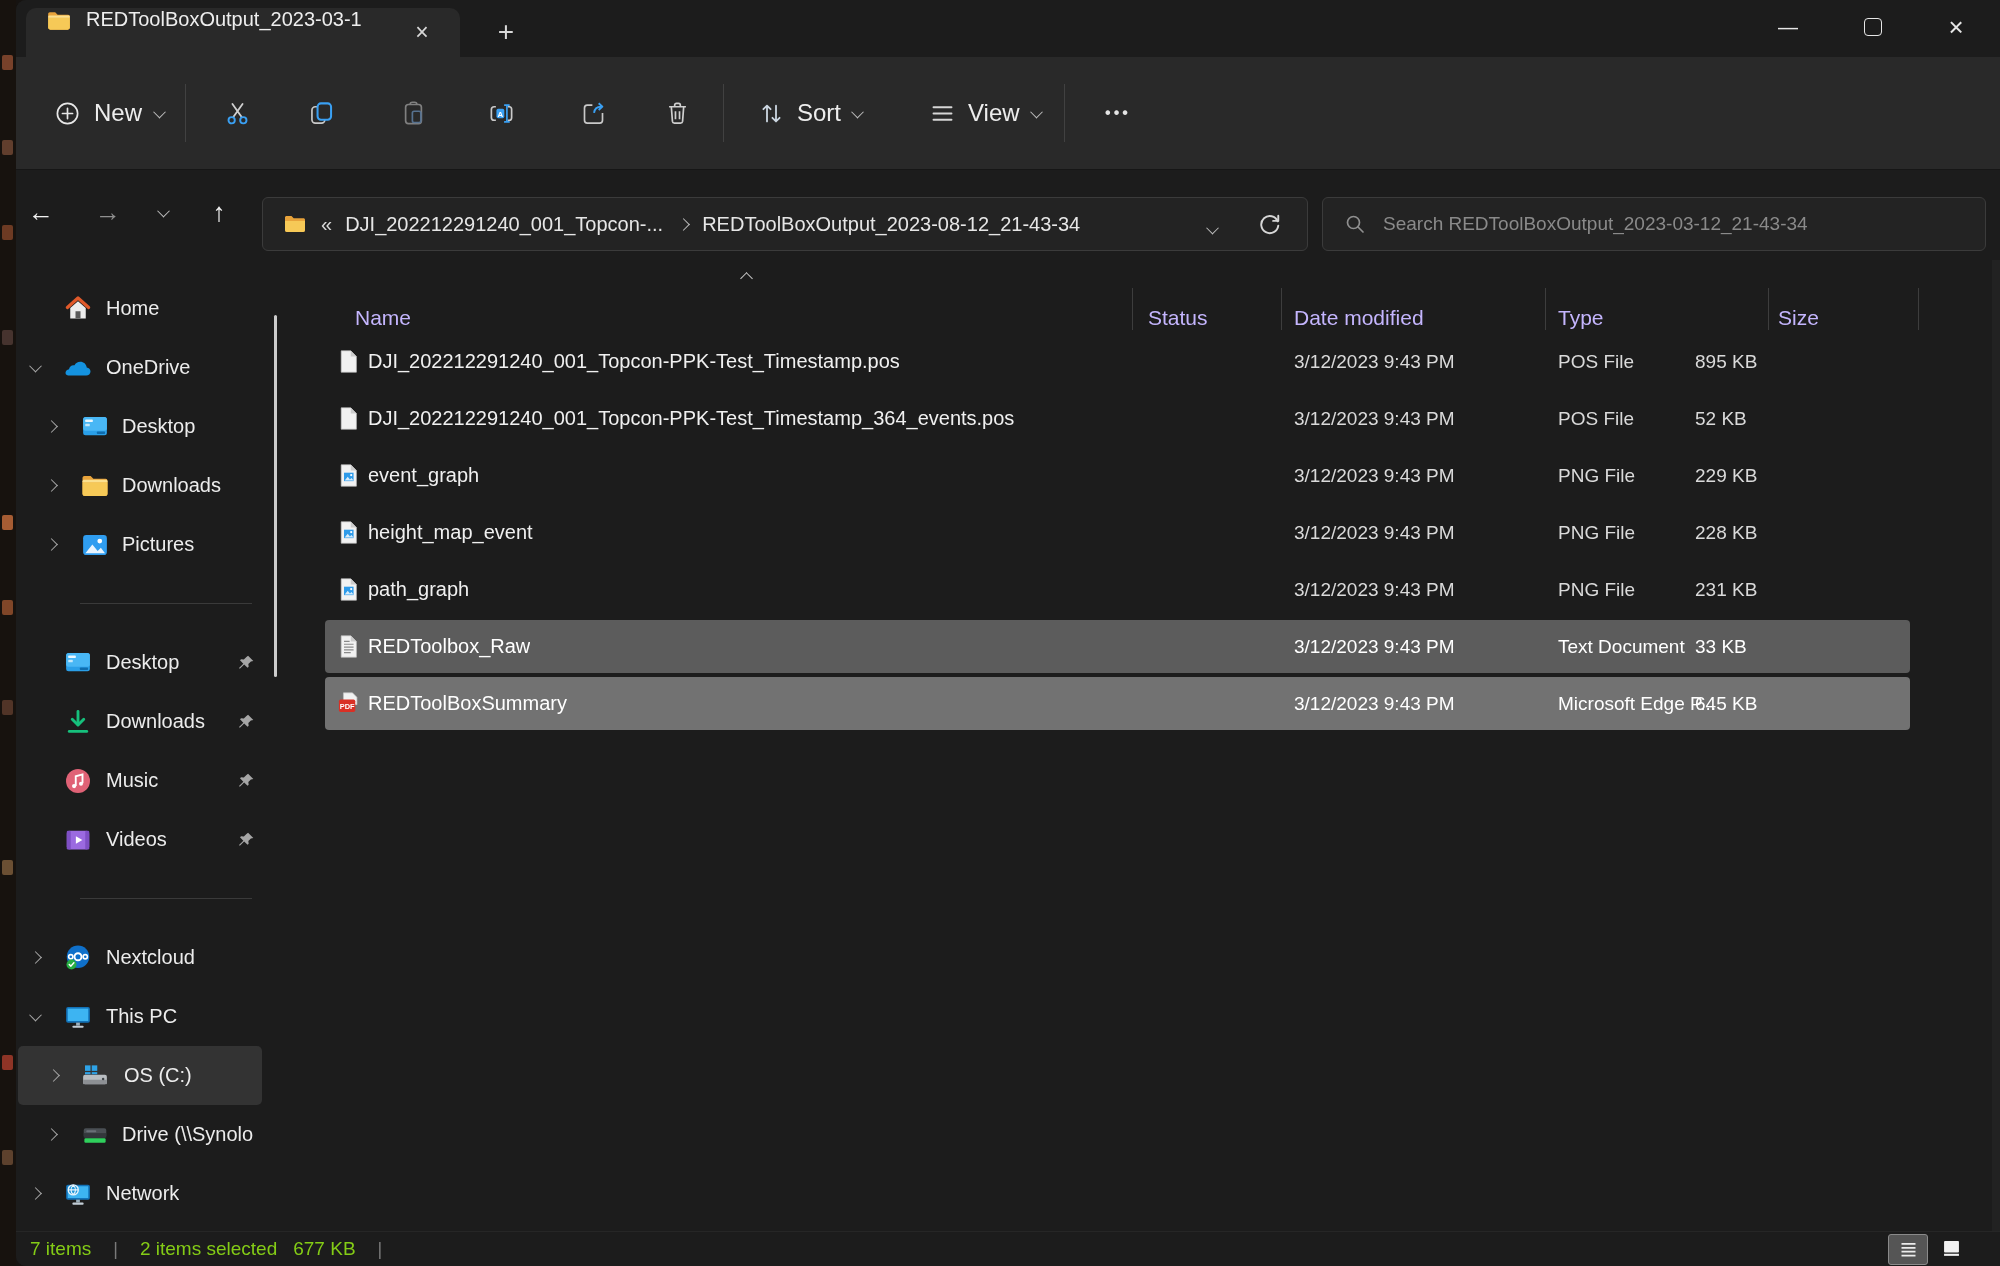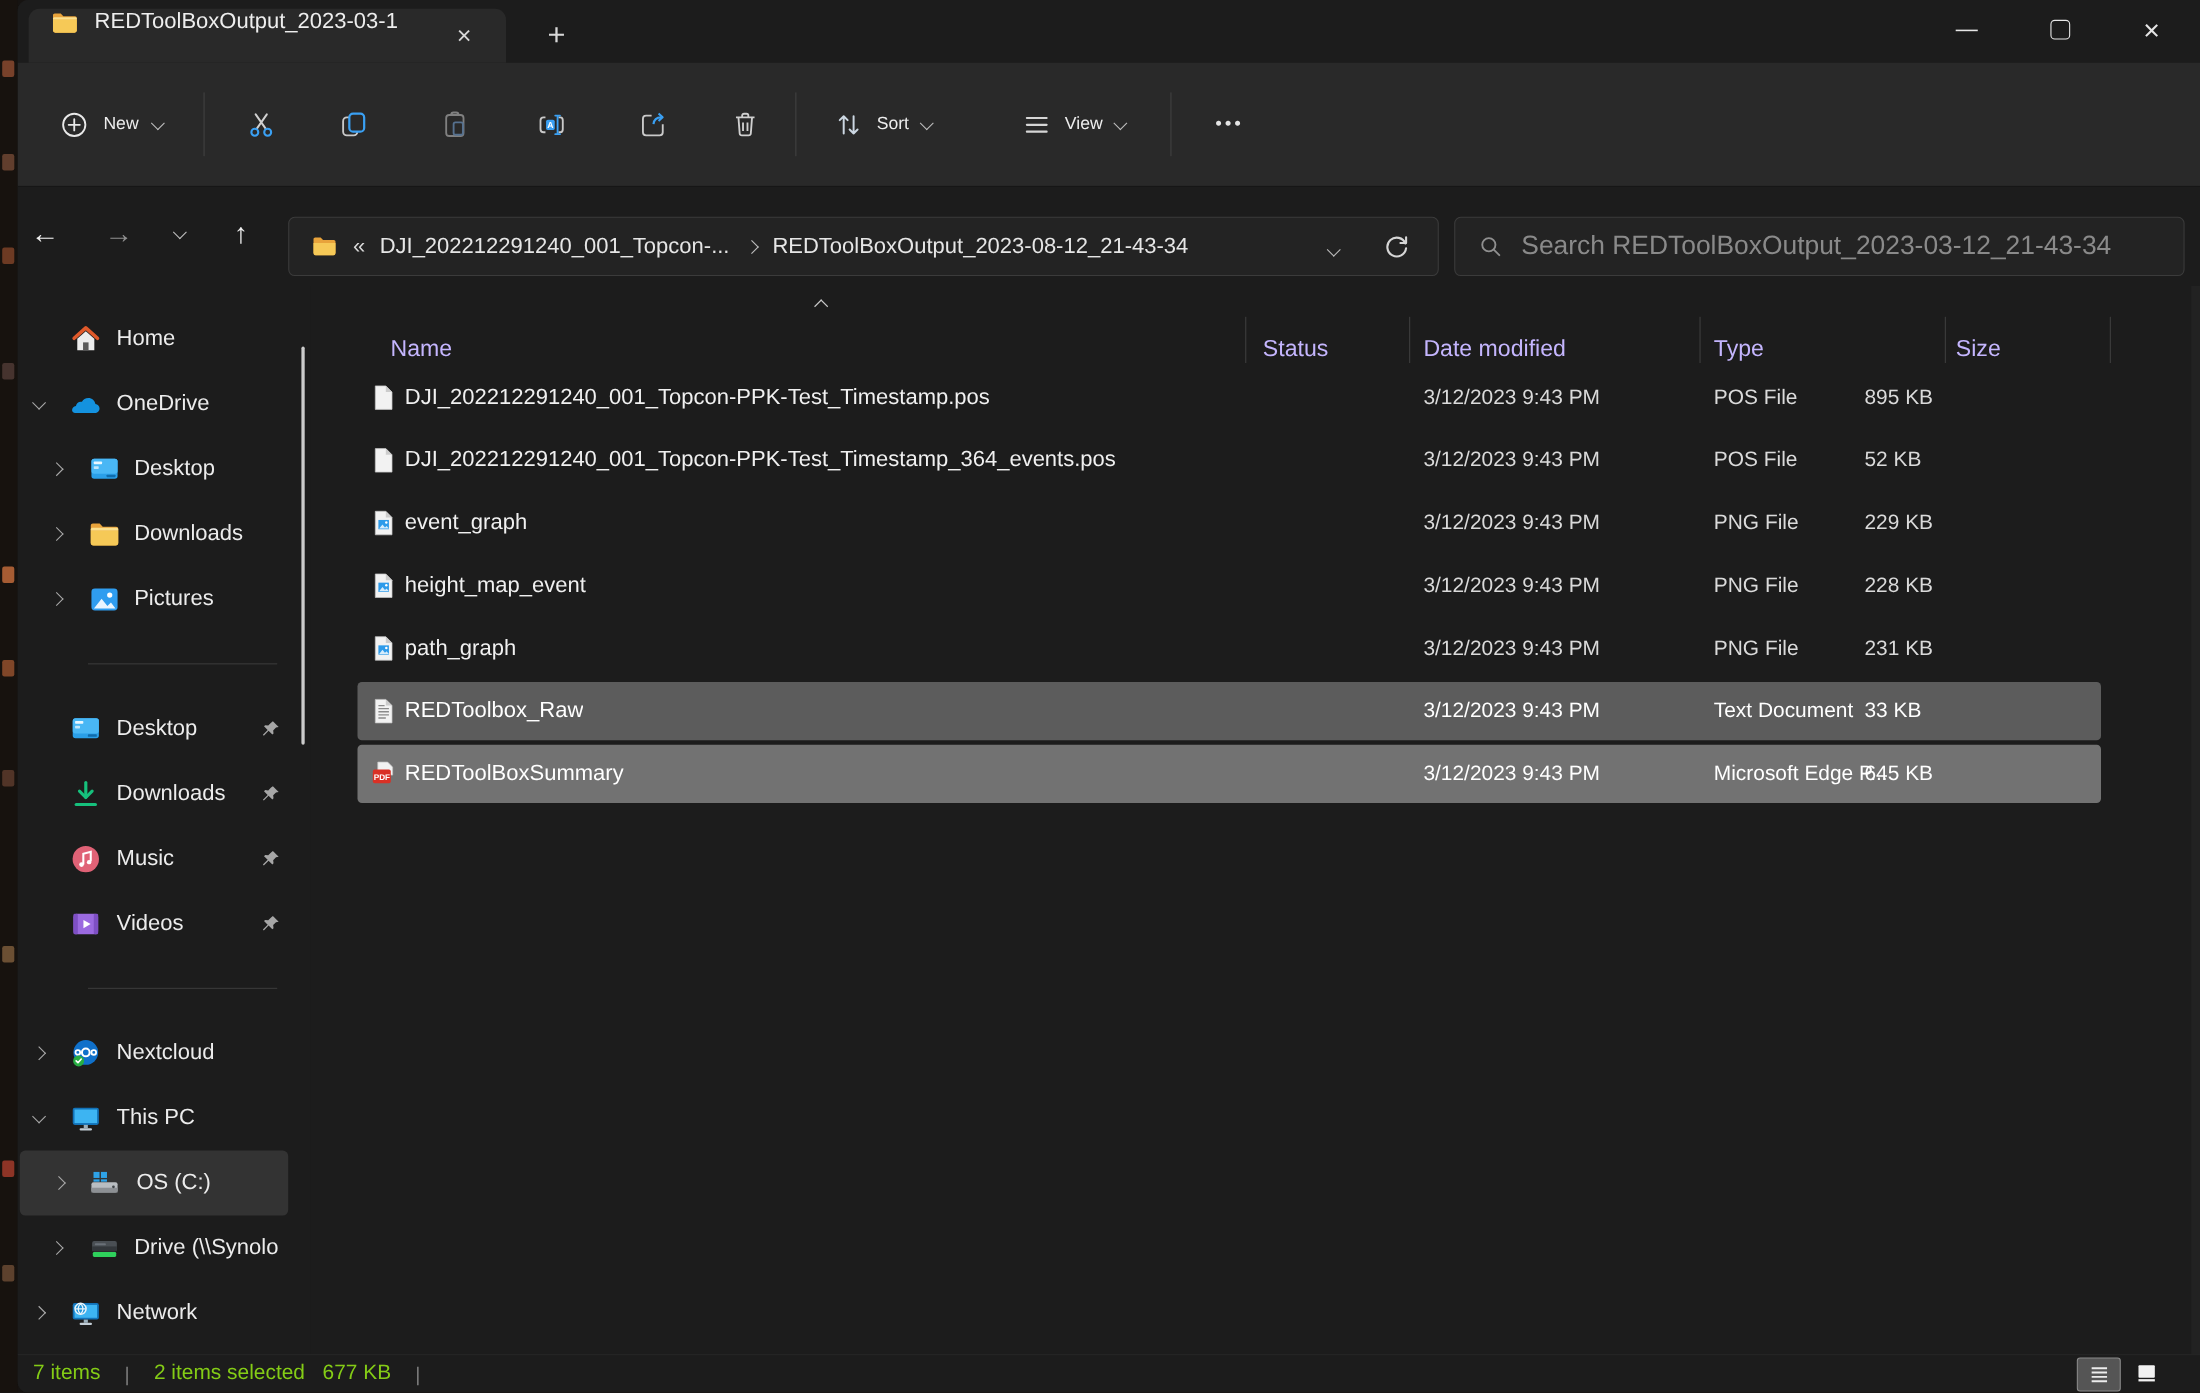--- a/index.html
+++ b/index.html
@@ -30,40 +30,40 @@
   .winctl{position:absolute;top:4px;width:64px;height:46px;display:flex;align-items:center;justify-content:center;color:#e6e6e6;}
   #btn-min{left:1740px;font-size:20px;}
   #btn-max{left:1825px;}
   #btn-max .boxglyph{width:16px;height:16px;border:1.7px solid #e6e6e6;border-radius:4px;}
   #btn-close{left:1908px;font-size:26px;font-weight:300;}
   
   #toolbar{position:absolute;left:0;top:57px;width:100%;height:112px;background:#292929;border-bottom:1px solid #161616;}
   .tb-sep{position:absolute;top:27px;width:1px;height:58px;background:#414141;}
   .tb-btn{position:absolute;top:30px;height:52px;display:flex;align-items:center;border-radius:6px;}
   .tb-iconbtn{width:56px;justify-content:center;}
-  .tb-label{font-size:16px;color:#ededed;}
+  .tb-label{font-size:24px;color:#ededed;}
   .tb-svg{width:27px;height:27px;display:block;}
   .chev{display:inline-block;width:8px;height:8px;border-right:1.7px solid #bdbdbd;border-bottom:1.7px solid #bdbdbd;}
   .chev.down{transform:rotate(45deg) translate(-1px,-1px);}
   .chev.right{transform:rotate(-45deg);}
   .chev.up{transform:rotate(-135deg);}
   #more-dots{font-size:16px;letter-spacing:3px;color:#e4e4e4;font-weight:bold;}
   
   #addr-row{position:absolute;left:0;top:170px;width:100%;height:90px;background:#1c1c1c;}
   .nav-btn{position:absolute;top:19px;width:46px;height:46px;display:flex;align-items:center;justify-content:center;
     font-size:26px;color:#f0f0f0;border-radius:6px;}
   .nav-btn.dim{color:#8f8f8f;}
   #addr-field{position:absolute;left:246px;top:27px;width:1044px;height:52px;background:#232323;
     border:1px solid #3b3b3b;border-radius:6px;display:flex;align-items:center;overflow:hidden;}
   #addr-field .crumbtxt{font-size:20px;color:#e6e6e6;white-space:nowrap;}
   #addr-chev{position:absolute;right:90px;top:22px;}
   #addr-refresh{position:absolute;right:24px;top:13px;width:27px;height:27px;}
   #search-field{position:absolute;left:1306px;top:27px;width:662px;height:52px;background:#232323;
     border:1px solid #3b3b3b;border-radius:6px;display:flex;align-items:center;}
-  #search-input{background:transparent;border:none;outline:none;color:#f0abfc;font-size:24px;width:560px;
+  #search-input{background:transparent;border:none;outline:none;color:#f0abfc;font-size:19px;width:560px;
     font-family:"Liberation Sans","DejaVu Sans",sans-serif;}
   #search-input::placeholder{color:#8a8a8a;opacity:1;}
   
   #sidebar{position:absolute;left:0;top:260px;width:266px;bottom:34px;background:#1c1c1c;overflow:hidden;}
   #sidebar-items{position:absolute;left:0;top:19px;width:266px;}
   .sb-row{position:relative;height:59px;width:252px;display:flex;align-items:center;border-radius:5px;}
   .sb-row.sel{background:#333333;margin-left:2px;width:244px;}
   .sbchev{position:absolute;left:15px;color:#a8a8a8;border-color:#a8a8a8;}
   .nested .sbchev{left:31px;}
   .sb-ic{position:absolute;left:47px;width:30px;height:30px;}

